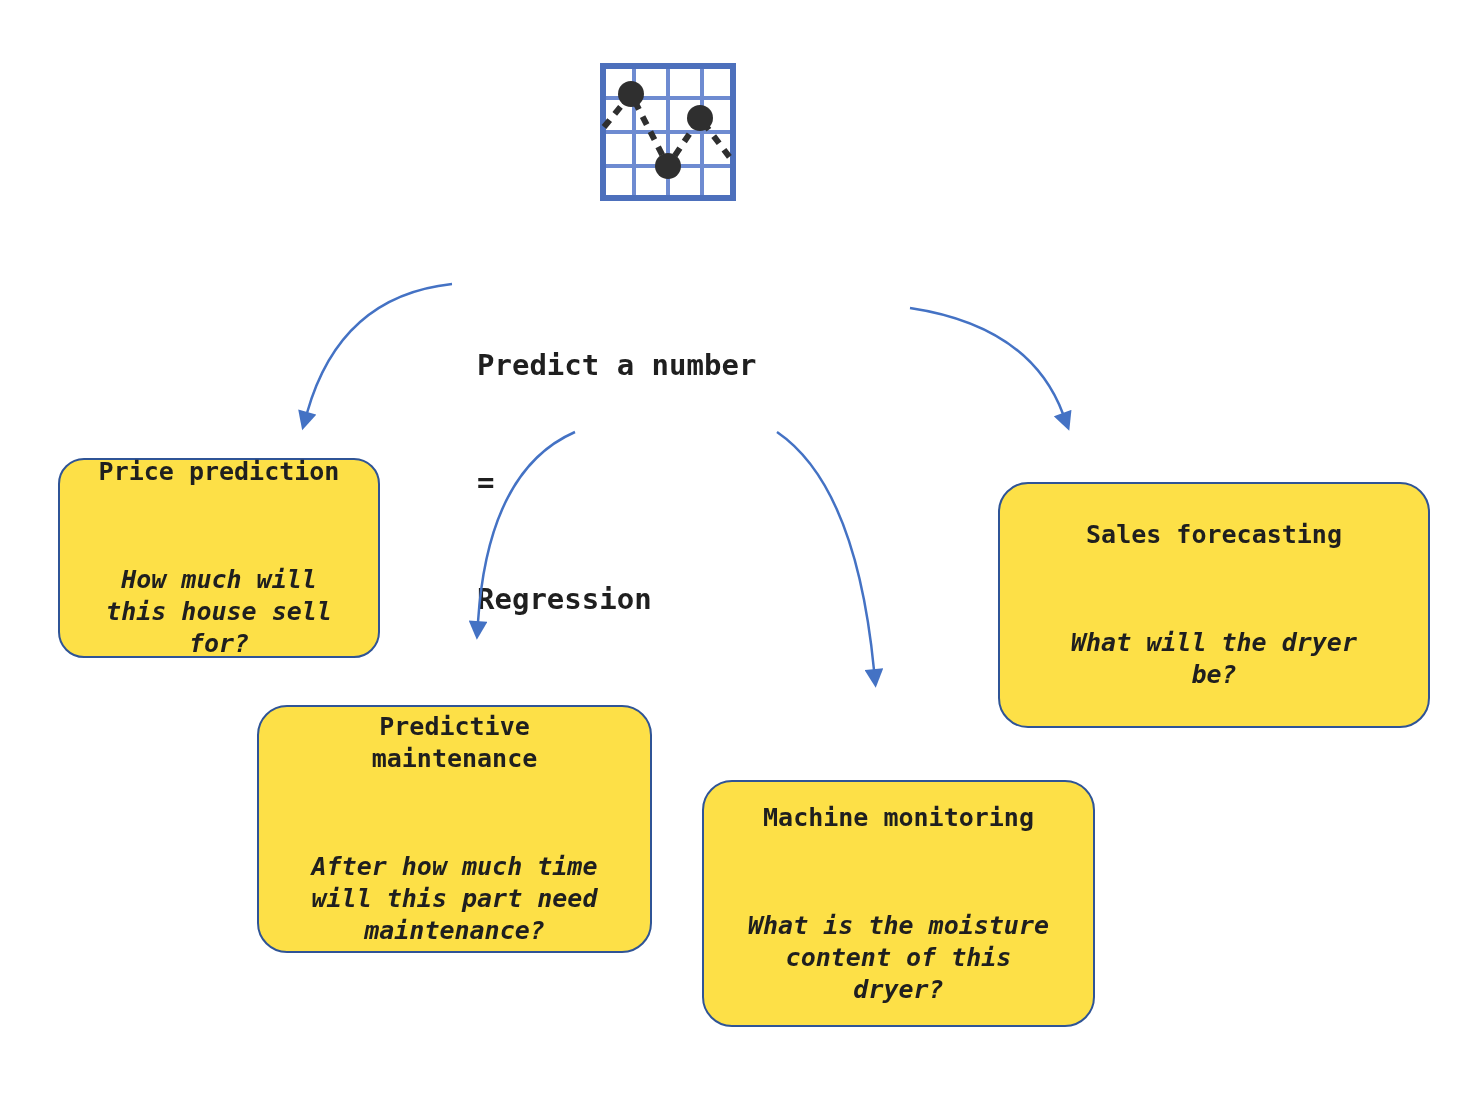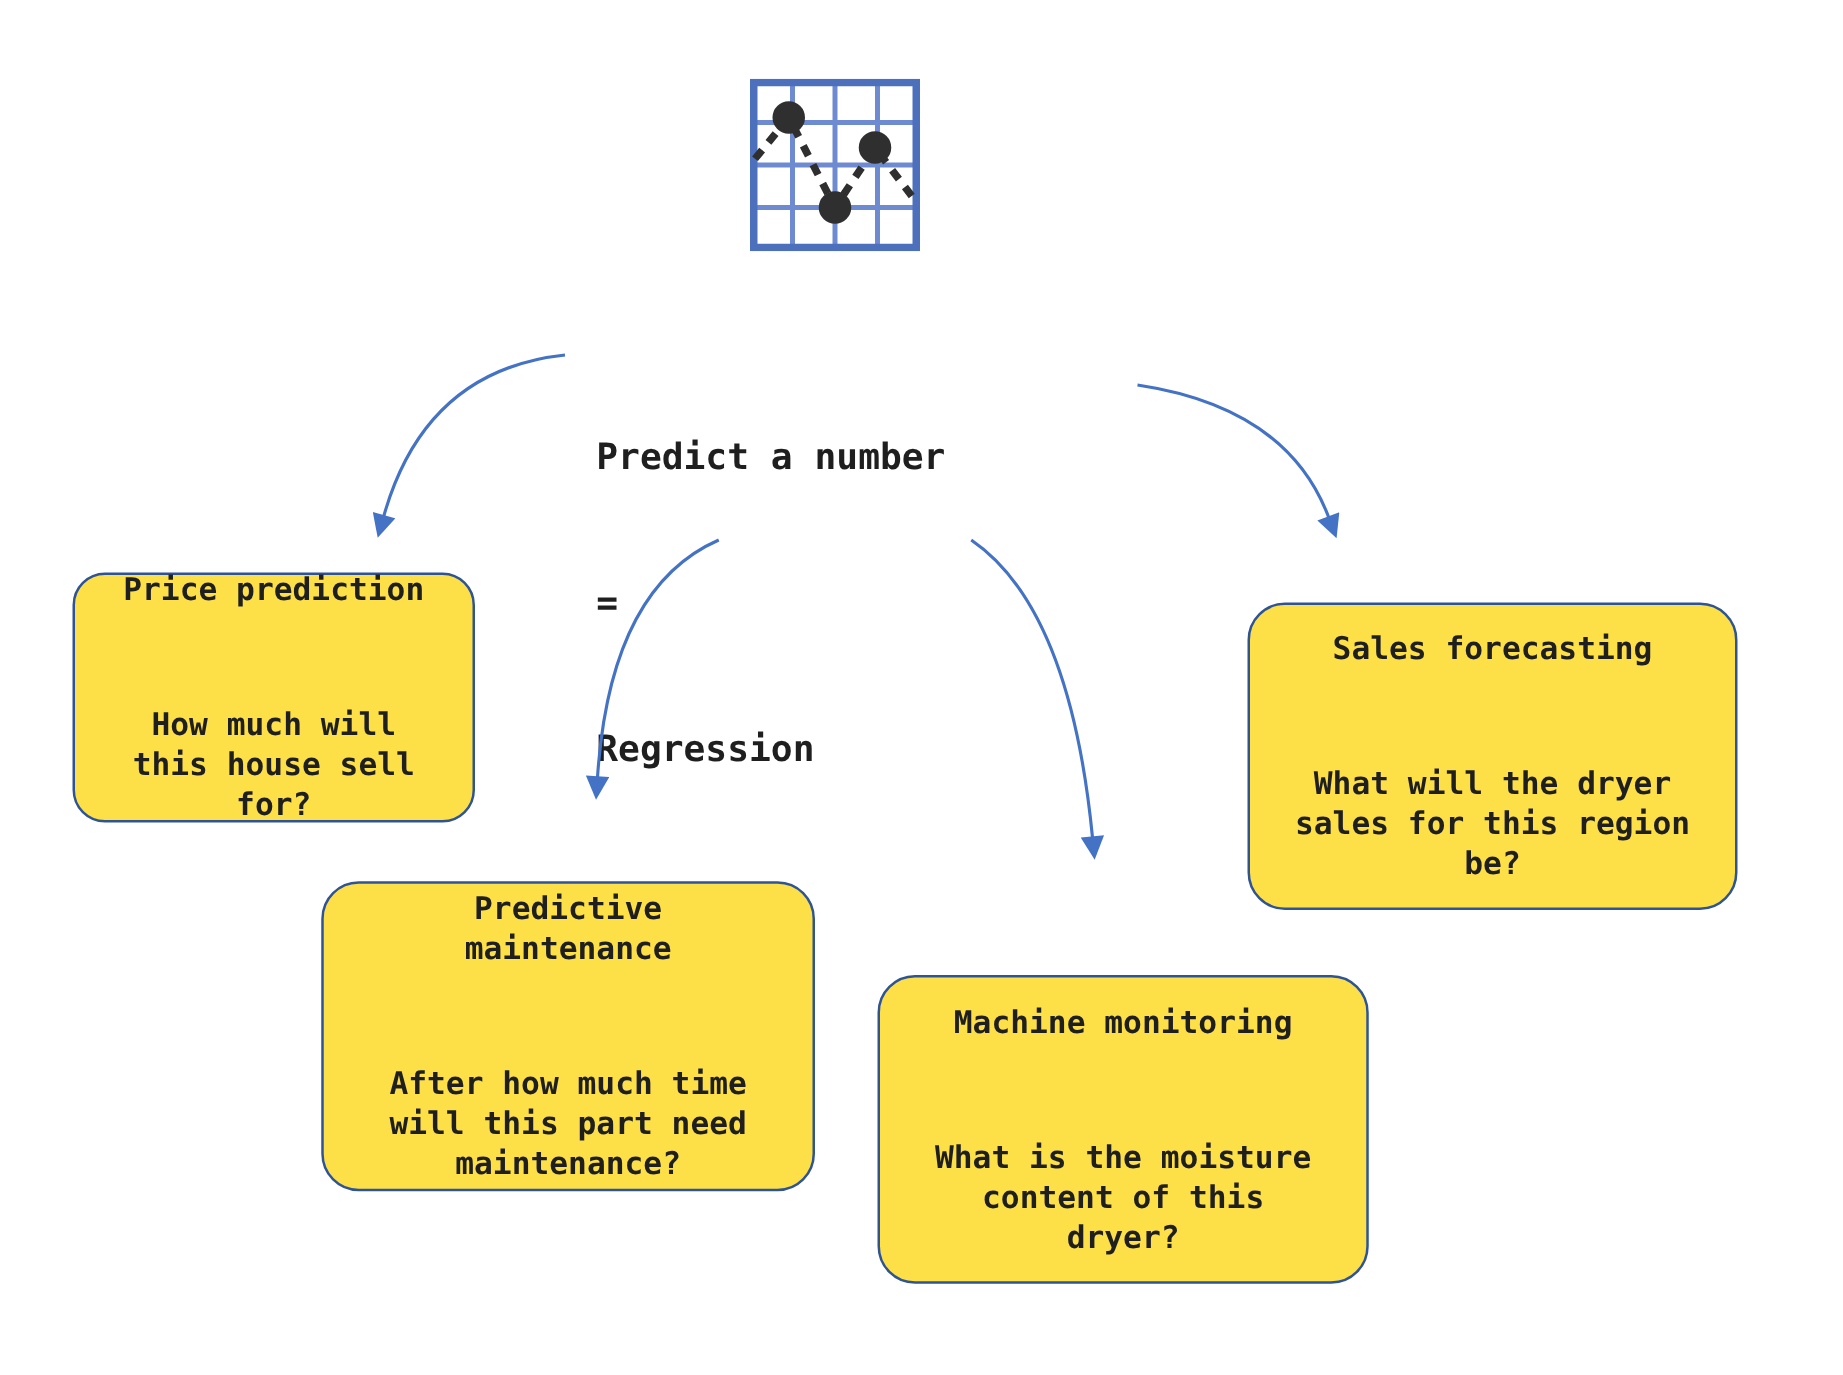--- a/index.html
+++ b/index.html
@@ -51,28 +51,29 @@
     text-align: center;
   }
   .node-title {
     font-size: 25px;
     font-weight: 700;
     line-height: 32px;
   }
   .node-question {
     font-size: 25px;
     font-weight: 700;
+    font-style: italic;
     line-height: 32px;
     margin-top: 44px;
   }
   .node-title span, .node-question span { display: block; white-space: pre; }
   #box-price   { left: 58px;  top: 458px; width: 322px; height: 200px; border-radius: 26px; }
   #box-maint   { left: 257px; top: 705px; width: 395px; height: 248px; border-radius: 30px; }
   #box-machine { left: 702px; top: 780px; width: 393px; height: 247px; border-radius: 30px; }
-  #box-sales   { left: 998px; top: 482px; width: 392px; height: 246px; border-radius: 30px; }
+  #box-sales   { left: 998px; top: 482px; width: 432px; height: 246px; border-radius: 30px; }
 </style>
 </head>
 <body>
 
 <div class="canvas">
 
   <svg class="chart-icon" viewBox="0 0 136 138" aria-hidden="true">
 
     <g stroke="#6e8bd1" stroke-width="4">
       <line x1="34" y1="2" x2="34" y2="136"></line>
@@ -149,18 +150,17 @@
       <span>dryer?</span>
     </div>
   </div>
 
   <div class="node-box" id="box-sales">
     <div class="node-title">
       <span>Sales forecasting</span>
     </div>
     <div class="node-question">
       <span>What will the dryer</span>
-      <span>sales for this region</span>
       <span>be?</span>
     </div>
   </div>
 
 </div>
 
 </body></html>

